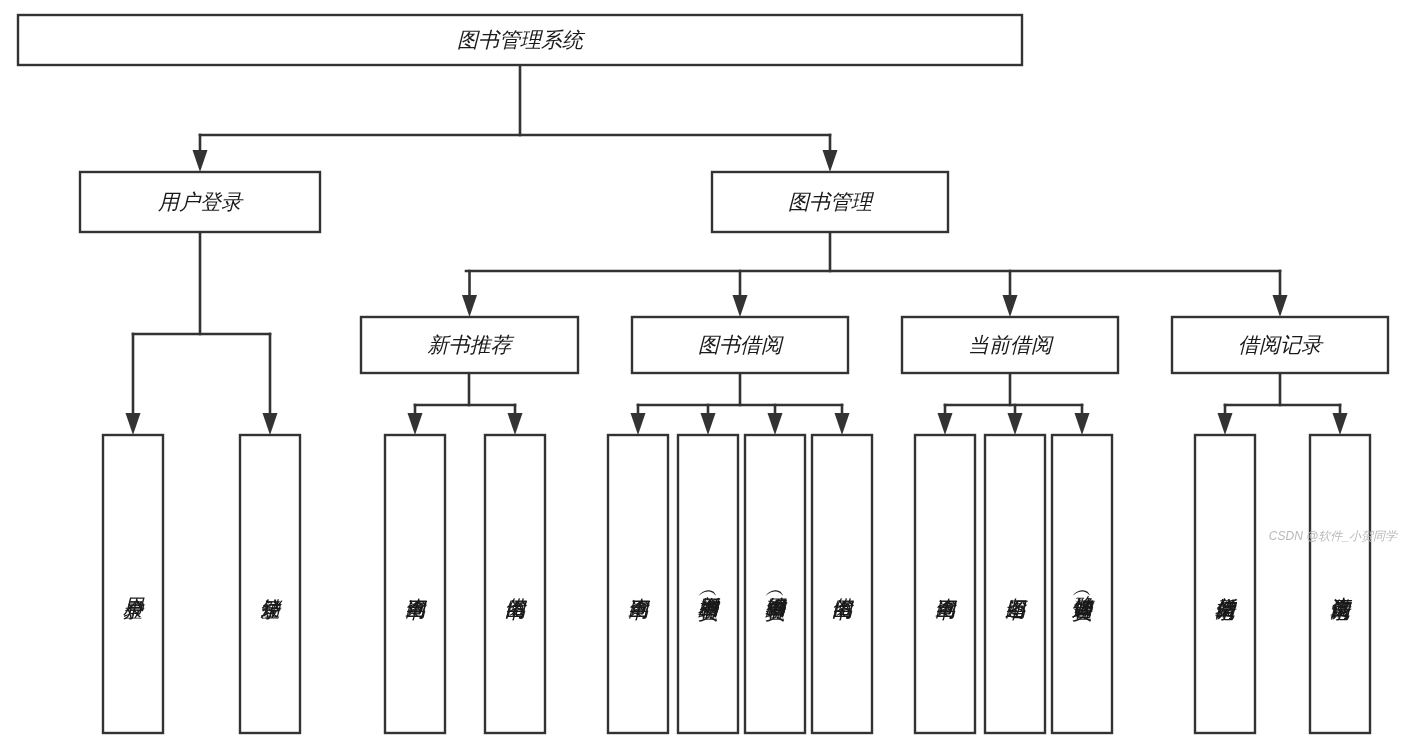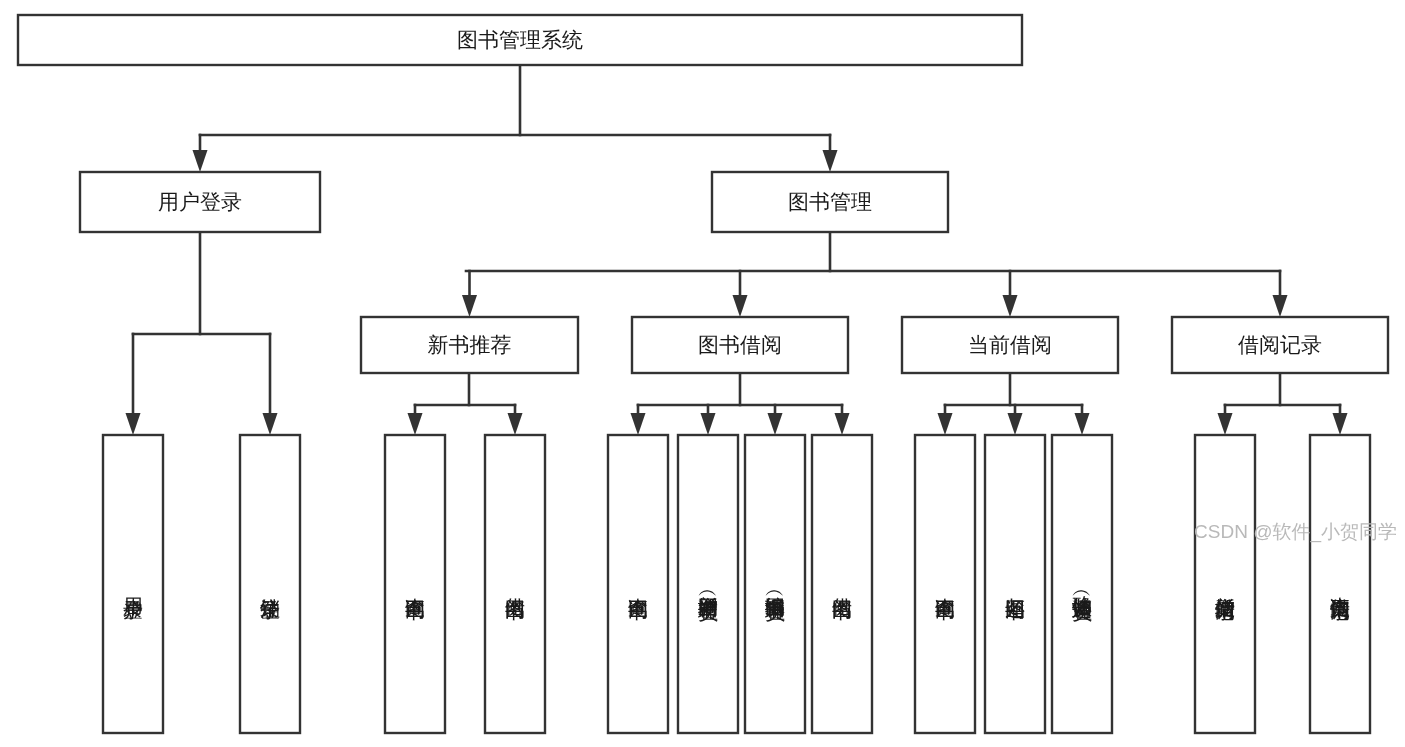--- a/index.html
+++ b/index.html
@@ -11,20 +11,21 @@
     width: 1405px;
     height: 747px;
     font-family: "Liberation Sans", "DejaVu Sans", sans-serif;
     overflow: hidden;
     position: relative;
   }
   #diagram-root {
     position: relative;
     width: 1405px;
     height: 549px;
+    font-style: italic;
   }
   svg#tree-svg {
     position: absolute;
     left: 0;
     top: 0;
     width: 1405px;
     height: 747px;
   }
   .node-box {
     fill: #ffffff;
@@ -64,21 +65,21 @@
     white-space: nowrap;
     transform: translateX(-50%);
     pointer-events: none;
     user-select: none;
   }
   .watermark {
     position: absolute;
     right: 8px;
     bottom: 4px;
     font-family: "Liberation Sans", "DejaVu Sans", sans-serif;
-    font-size: 19px;
+    font-size: 12px;
     color: #b9b9b9;
     white-space: nowrap;
     user-select: none;
     margin-left: 36px;
   }
 </style>
 </head>
 <body>
 
 <div id="diagram-root">

